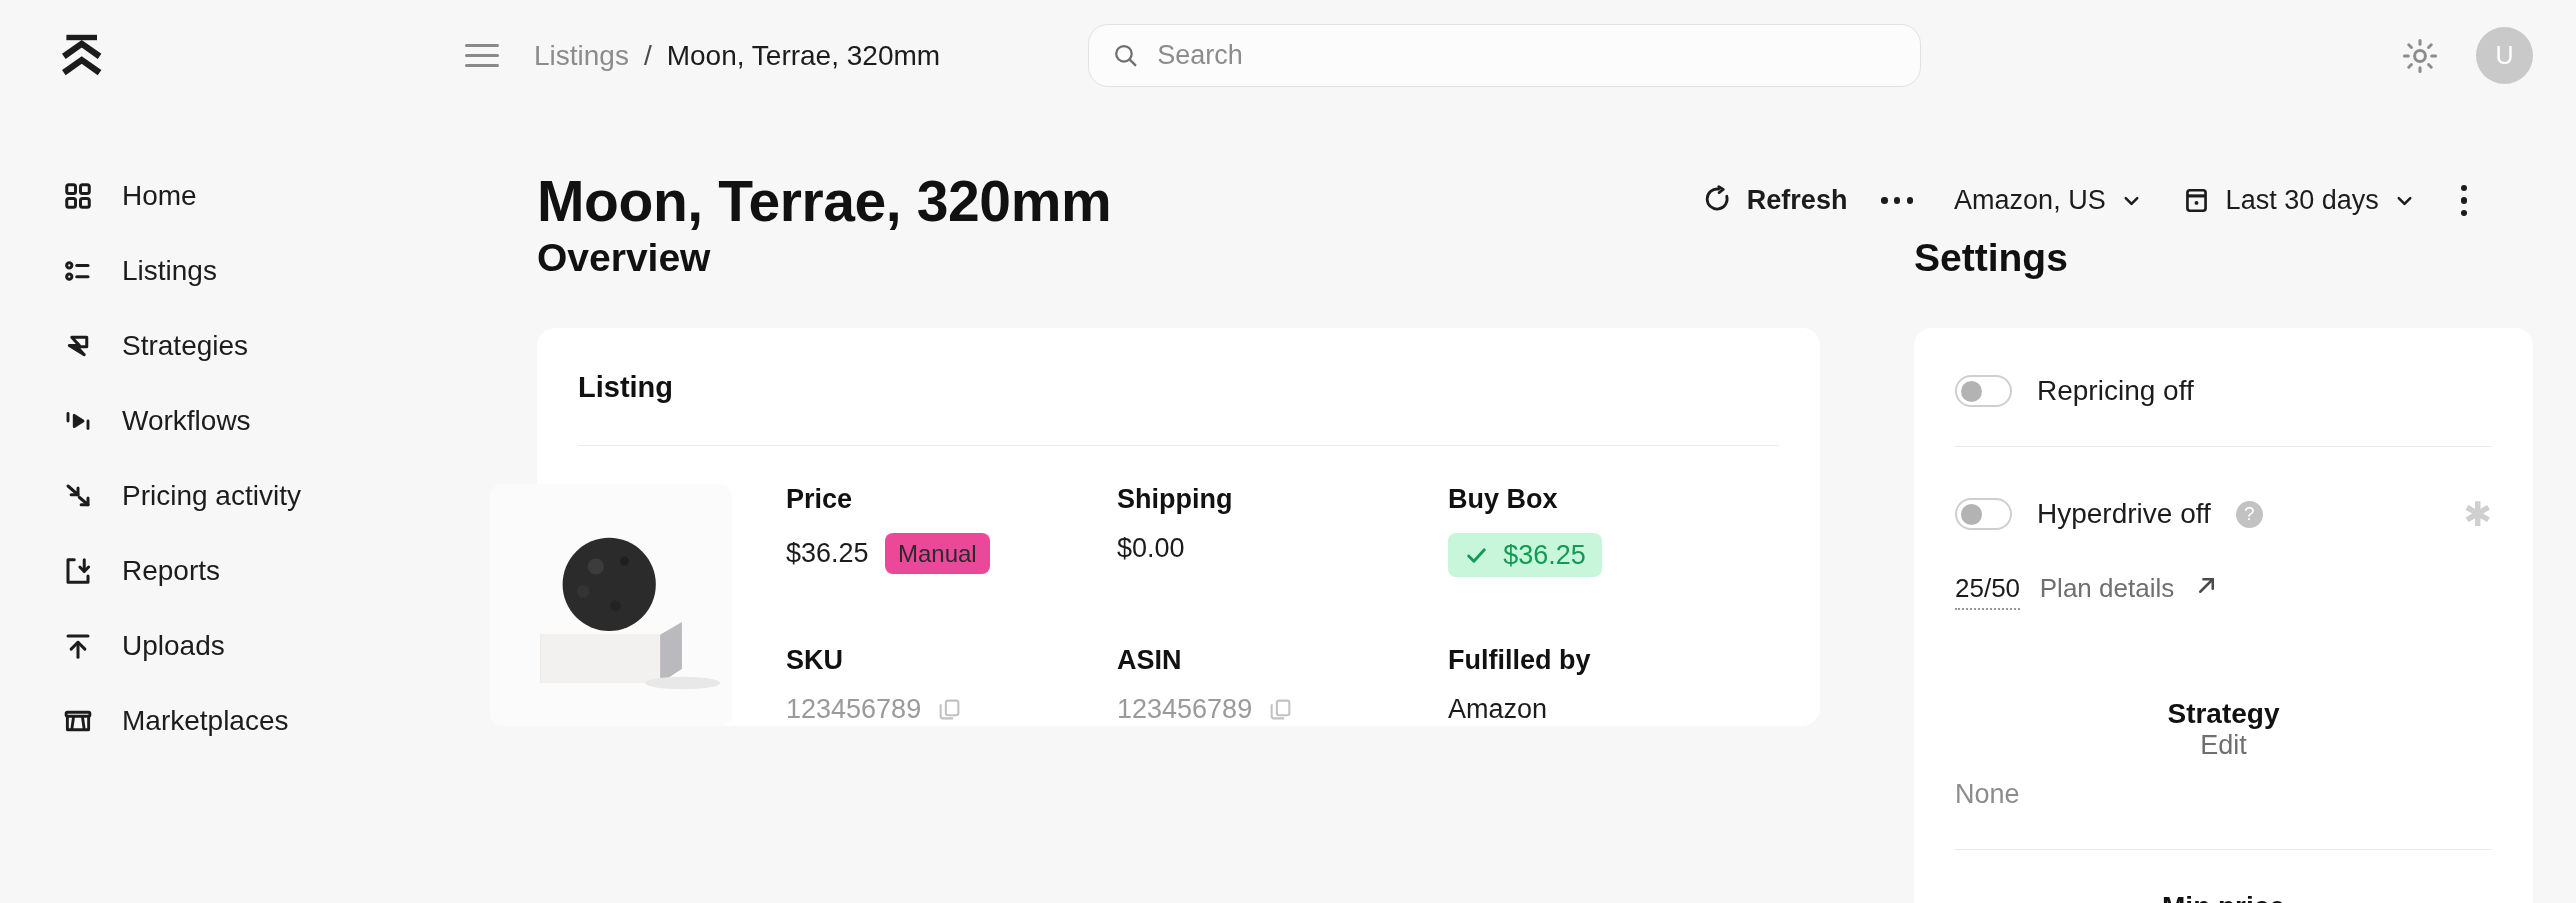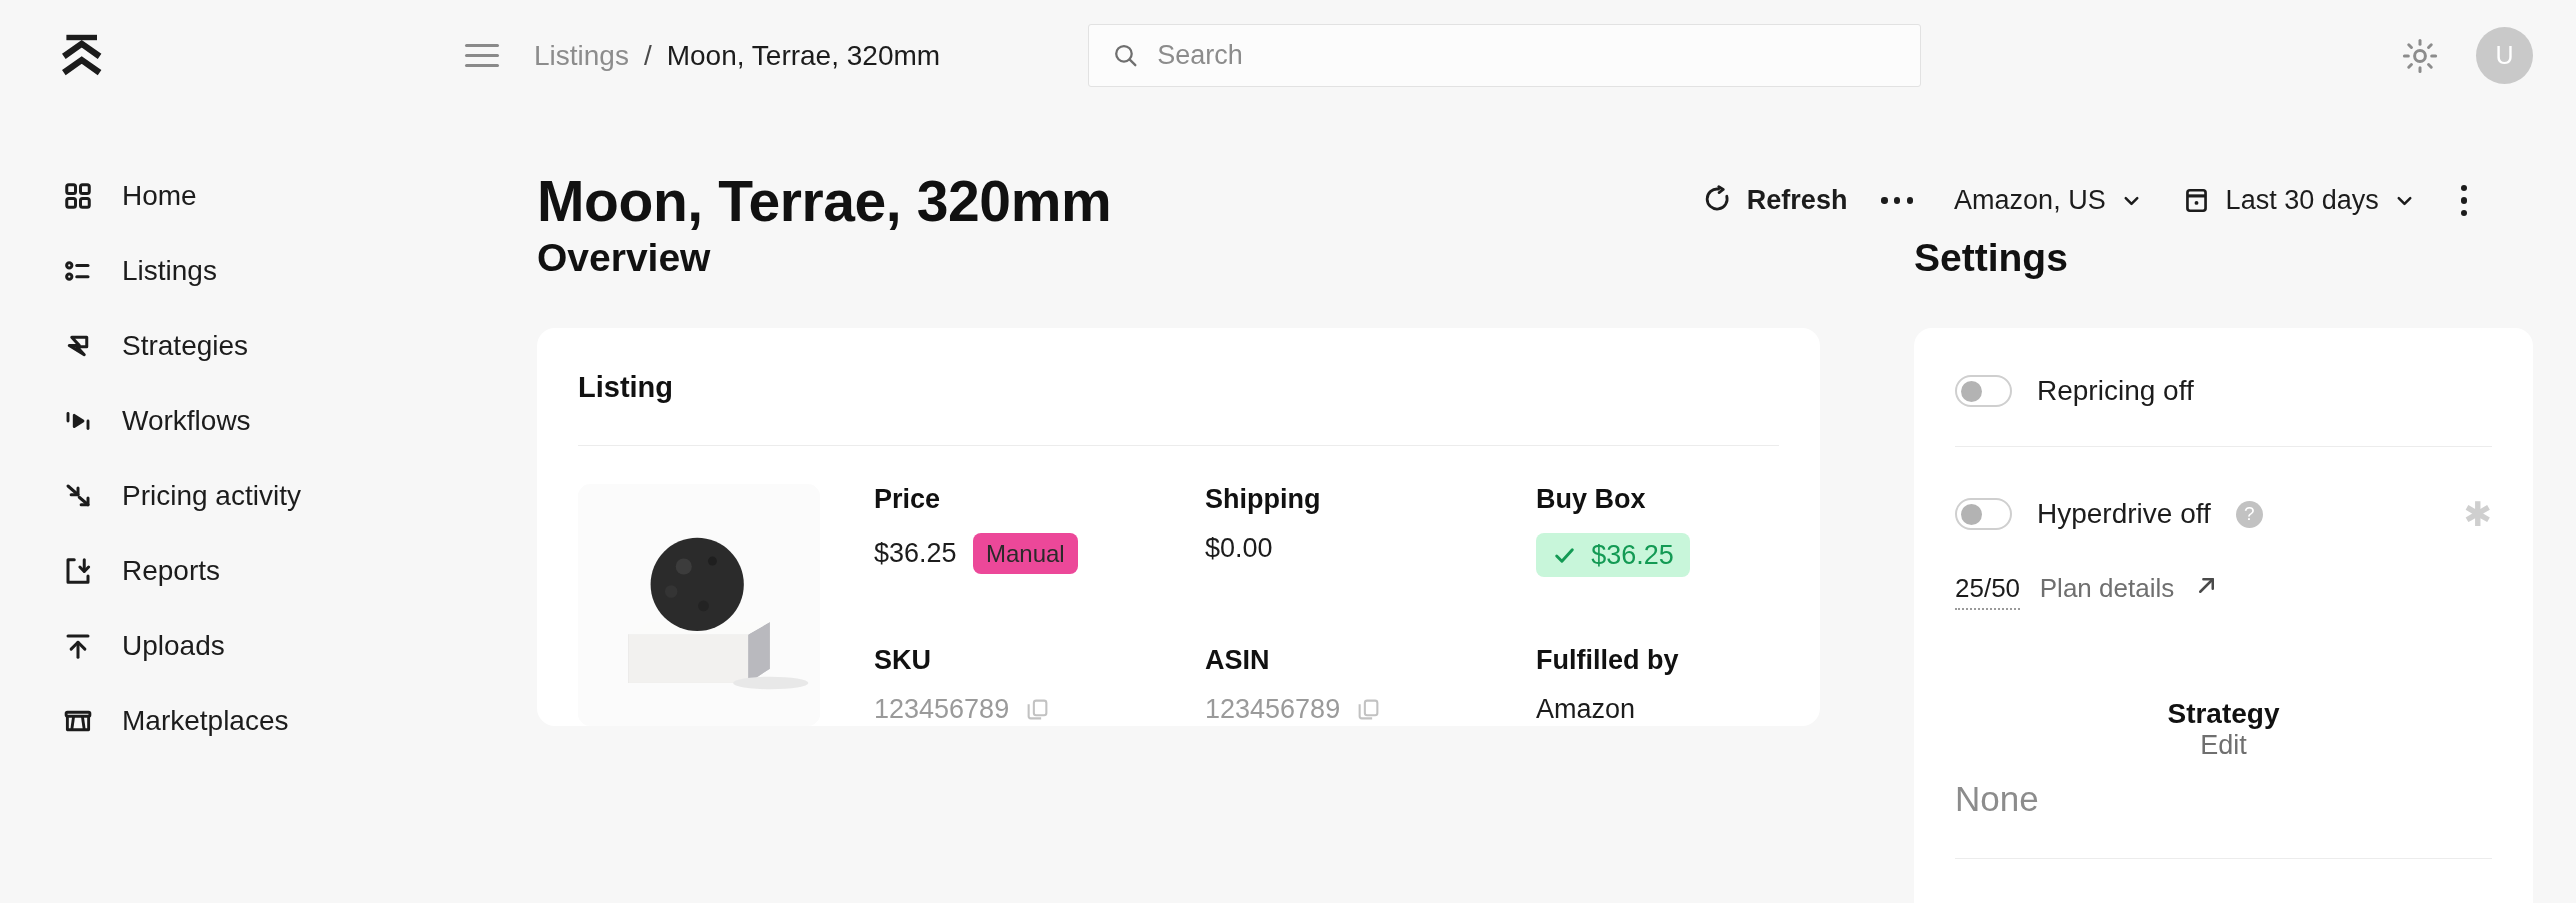--- a/index.html
+++ b/index.html
@@ -36,21 +36,21 @@
   }
   .bc-link { color: #8c8c8c; cursor: pointer; }
   .bc-sep { color: #4a4a4a; }
   .bc-current { color: #1c1c1c; }
 
   .search-wrap {
     position: absolute; left: 1088px; top: 24px;
     width: 833px; height: 63px;
     background: #fcfcfc;
     border: 1.3px solid #e2e2e2;
-    border-radius: 3px;
+    border-radius: 20px;
     display: flex; align-items: center;
     padding: 0 23px; gap: 18px;
   }
   .search-input {
     border: none; outline: none; background: transparent;
     font-family: "Liberation Sans", sans-serif;
     font-size: 27px; color: #1c1c1c; width: 100%;
   }
   .search-input::placeholder { color: #8c8c8c; }
 
@@ -119,21 +119,21 @@
     background: #ffffff;
     border-radius: 18px;
     padding: 0 41px;
   }
   .card-left { width: 1283px; min-height: 268px; }
   .card-right { width: 619px; min-height: 268px; }
 
   .card-title { font-size: 29px; font-weight: bold; color:#111; padding: 43px 0 41px 0; }
   .divider { height: 1.3px; background: #ececec; }
 
-  .listing-body { display: flex; gap: 54px; padding: 38px 0 0 0; }
+  .listing-body { display: flex; gap: 54px; padding: 38px 0 0 0; justify-content: flex-end; }
   .thumb {
     width: 242px; height: 242px; border-radius: 12.5px; flex: 0 0 242px;
     background: #fbfbfb; position: relative; overflow: hidden;
   }
   .fields { flex: 1; }
   .field-row { display: flex; }
   .field { width: 331px; }
   .field-label { font-size: 27px; font-weight: bold; color: #111; margin-bottom: 18px; }
   .field-value { font-size: 27px; color: #1c1c1c; display:flex; align-items:center; gap:16px; }
   .field-muted { color: #9a9a9a; }
@@ -170,21 +170,21 @@
   .plan-count {
     font-size: 26px; color:#1c1c1c;
     border-bottom: 2.2px dotted #9a9a9a; padding-bottom: 3.6px;
     cursor: pointer;
   }
   .plan-link { font-size: 26px; color:#6f6f6f; cursor:pointer; }
 
   .kv-row { display:flex; align-items:center; justify-content:space-between; padding-top: 41px; flex-direction: column; }
   .kv-key { font-size: 28px; font-weight: bold; color:#111; }
   .kv-edit { font-size: 27px; color:#6f6f6f; cursor:pointer; }
-  .kv-val { font-size: 35px; color:#8c8c8c; padding: 18px 0 39px 0; }
+  .kv-val { font-size: 27px; color:#8c8c8c; padding: 18px 0 39px 0; }
 </style>
 </head>
 <body>
 
 <div class="topbar">
 
   <div class="logo-wrap">
     <svg class="logo" viewBox="0 0 60 50">
       <rect x="6" y="2" width="34" height="6" fill="#1c1c1c"></rect>
       <path d="M6 24 L23 12 L40 24" stroke="#1c1c1c" stroke-width="7" fill="none" stroke-linecap="square"></path>

